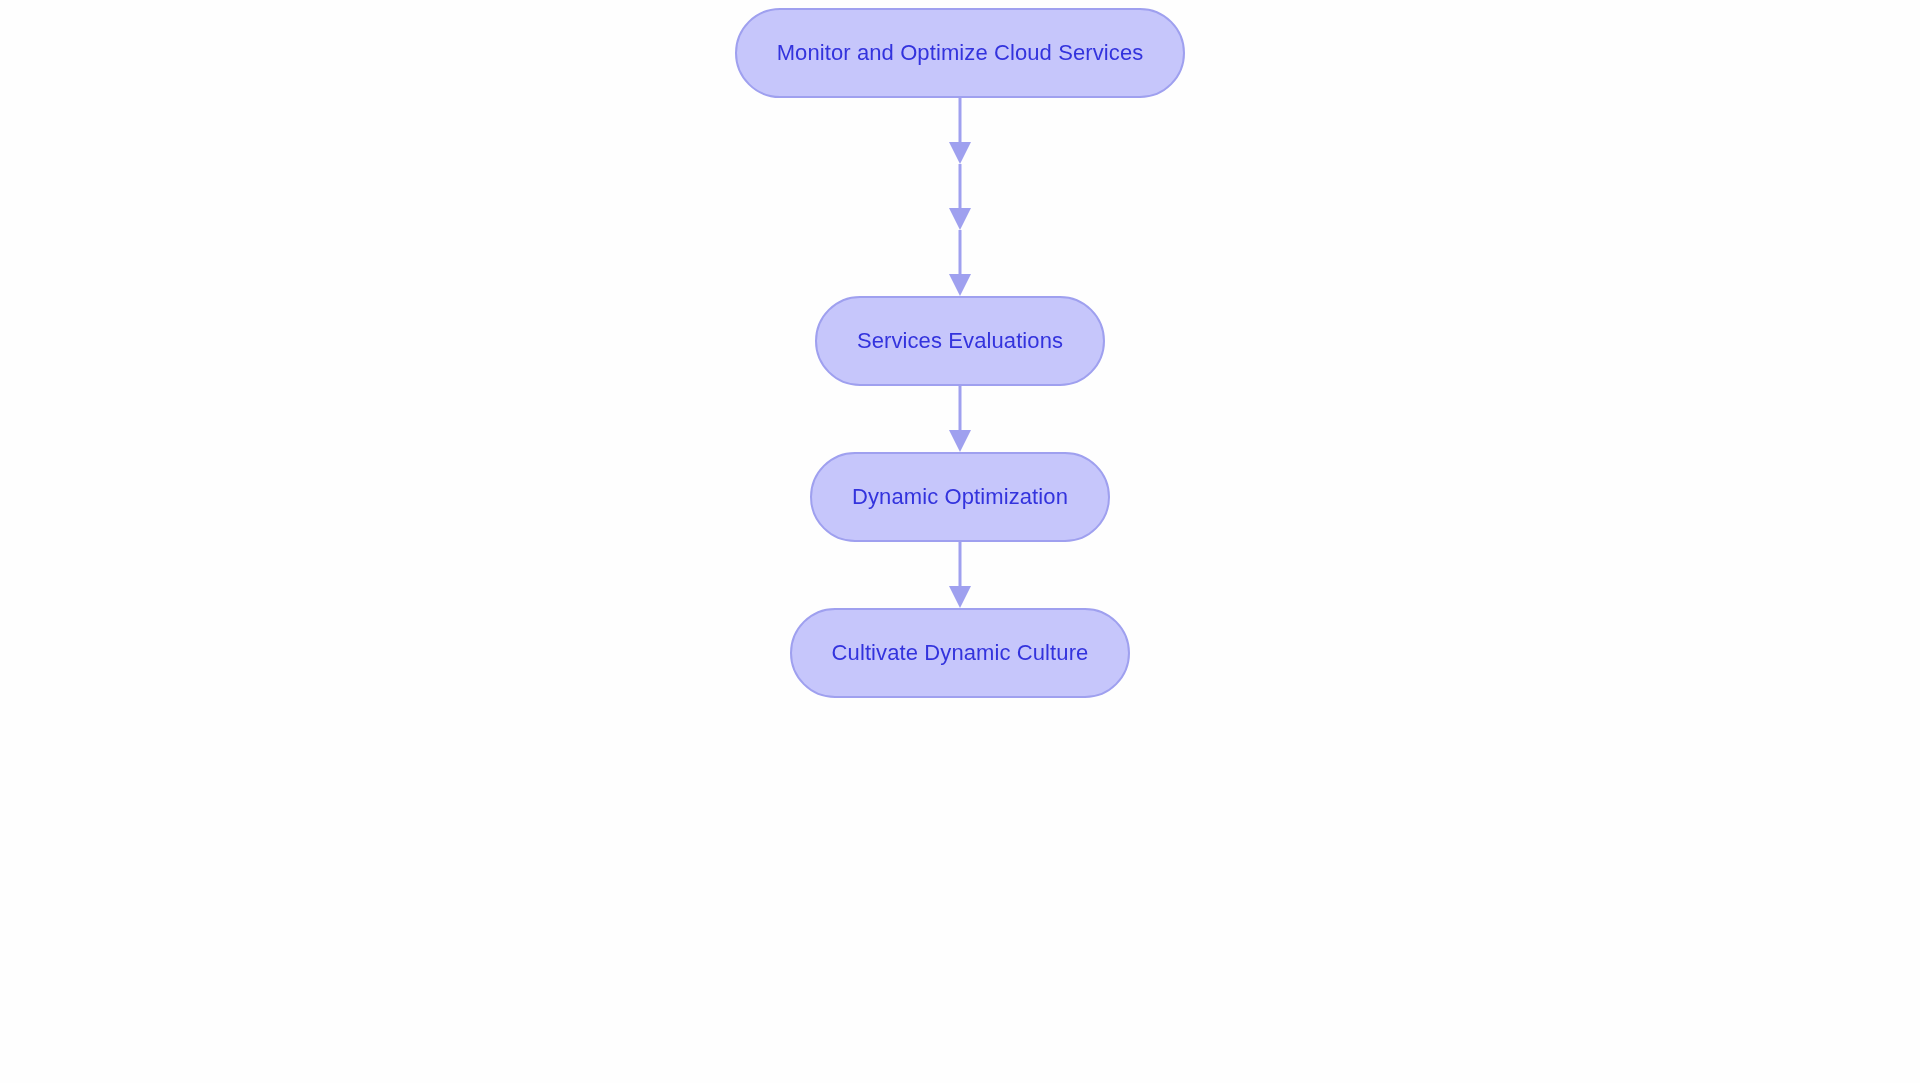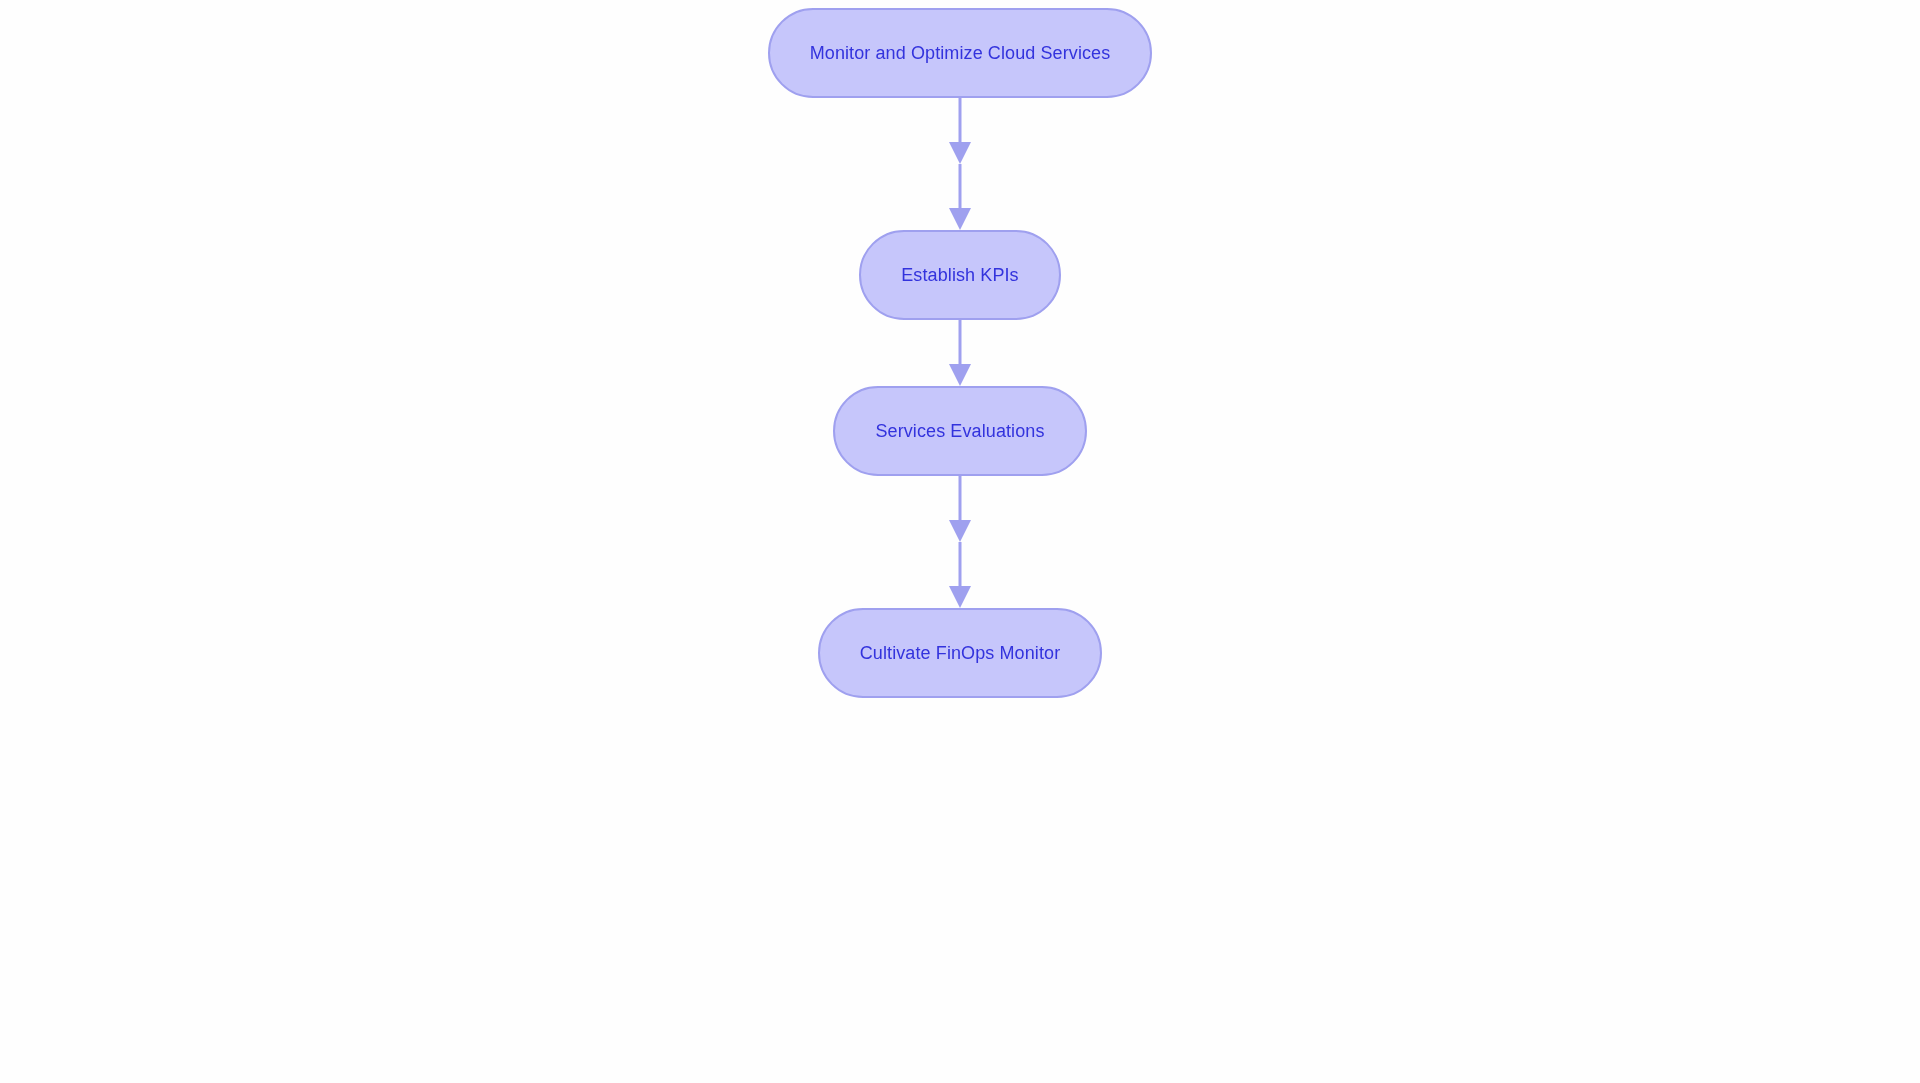--- a/index.html
+++ b/index.html
@@ -45,21 +45,21 @@
     letter-spacing: 0.1px;
     line-height: 1;
     white-space: nowrap;
     padding: 0 40px;
     height: 90px;
     min-width: 200px;
   }
 
   .flow-node .node-label {
     color: #3333dd;
-    font-size: 18px;
+    font-size: 22px;
     font-weight: 400;
     white-space: nowrap;
   }
 
   
   .flow-connector {
     position: relative;
     width: 26px;
     height: 66px;
     display: flex;
@@ -103,42 +103,42 @@
       <div class="conn-line"></div>
       <div class="conn-arrow"></div>
     </div>
 
 
     <div class="flow-connector">
       <div class="conn-line"></div>
       <div class="conn-arrow"></div>
     </div>
 
-    <div class="flow-node">
-      <span class="node-label">Establish KPIs</span>
-    </div>
 
     <div class="flow-connector">
       <div class="conn-line"></div>
       <div class="conn-arrow"></div>
     </div>
 
     <div class="flow-node">
       <span class="node-label">Services Evaluations</span>
     </div>
 
     <div class="flow-connector">
       <div class="conn-line"></div>
       <div class="conn-arrow"></div>
     </div>
 
+    <div class="flow-node">
+      <span class="node-label">Dynamic Optimization</span>
+    </div>
 
     <div class="flow-connector">
       <div class="conn-line"></div>
       <div class="conn-arrow"></div>
     </div>
 
     <div class="flow-node">
-      <span class="node-label">Cultivate FinOps Monitor</span>
+      <span class="node-label">Cultivate Dynamic Culture</span>
     </div>
 
   </div>
 </div>
 
 </body></html>

